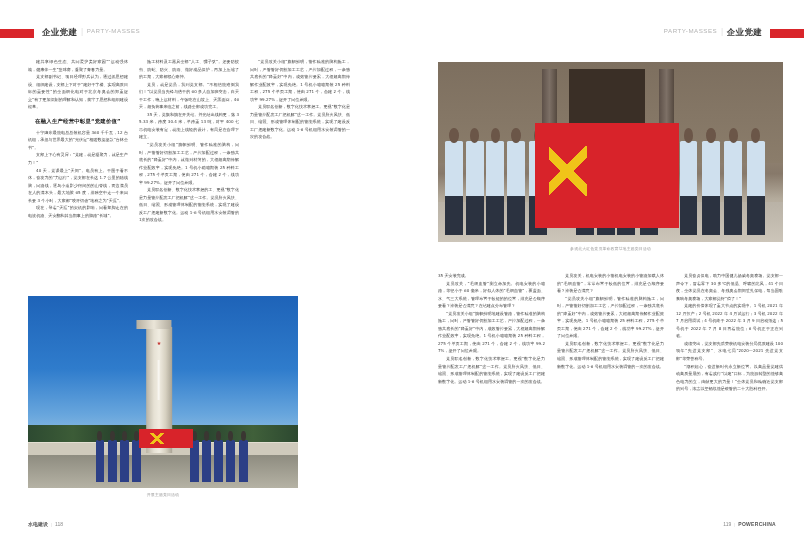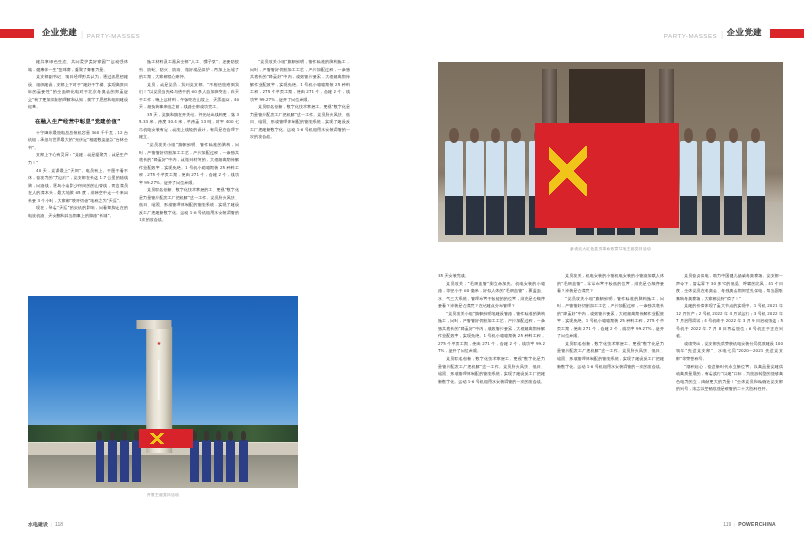--- a/index.html
+++ b/index.html
@@ -10,21 +10,21 @@
     overflow:hidden;
   }
   .spread { position:relative; width:804px; height:545px; background:#ffffff; display:flex; }
   .page { position:relative; width:402px; height:545px; background:#ffffff; }
 
   
   .runhead { position:absolute; top:29px; height:9px; width:100%; }
   .rh-bar { position:absolute; top:0; width:34px; height:9px; background:#d9252a; }
   .rh-left .rh-bar { left:0; }
   .rh-right .rh-bar { right:0; }
-  .rh-text { position:absolute; top:-2px; display:flex; align-items:flex-end; gap:4px; white-space:nowrap; }
+  .rh-text { position:absolute; top:-2px; display:flex; align-items:flex-start; gap:4px; white-space:nowrap; }
   .rh-left .rh-text { left:42px; }
   .rh-right .rh-text { right:42px; }
   .rh-cn { font-family:"DejaVu Sans", sans-serif; font-weight:bold; font-size:8.5px; color:#3a3a3a; letter-spacing:.3px; }
   .rh-sep { font-size:8px; color:#c9c9c9; }
   .rh-en { font-family:"Liberation Sans", sans-serif; font-size:6.2px; color:#b4b4b4; letter-spacing:.5px; }
 
   
   .cols { position:absolute; display:flex; }
   .col { font-family:"DejaVu Sans", sans-serif; }
   .ptext {

